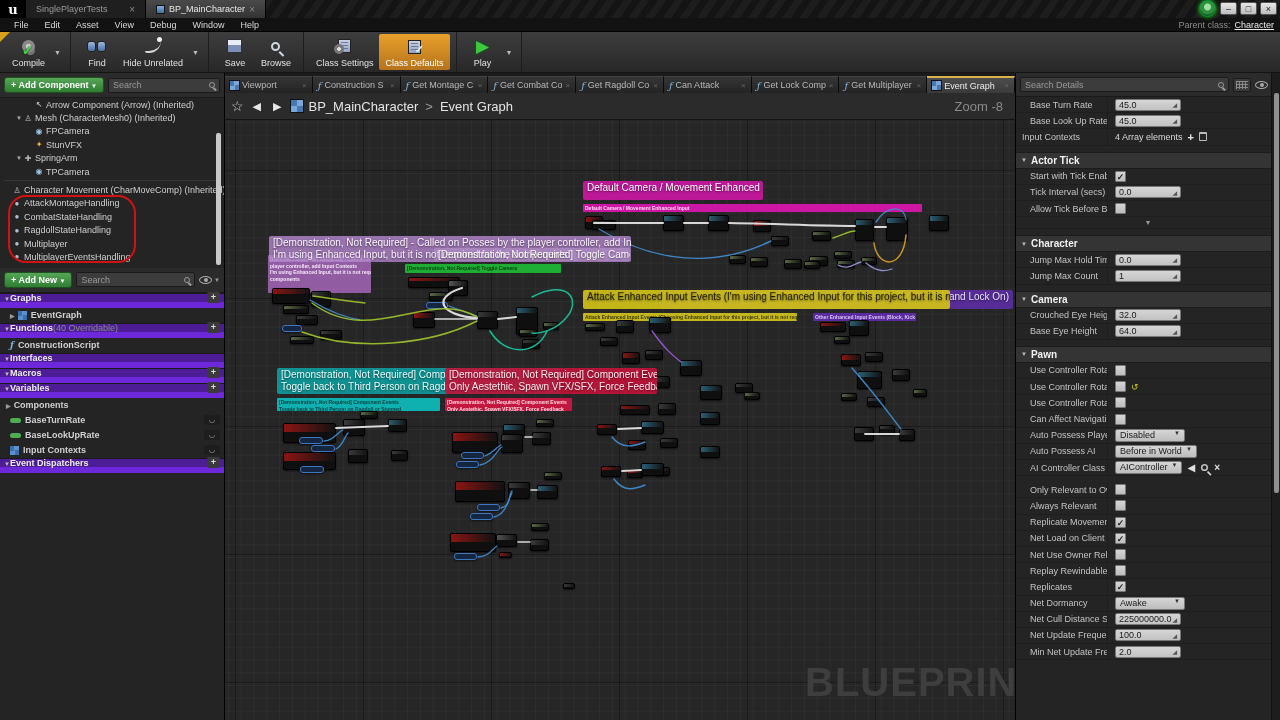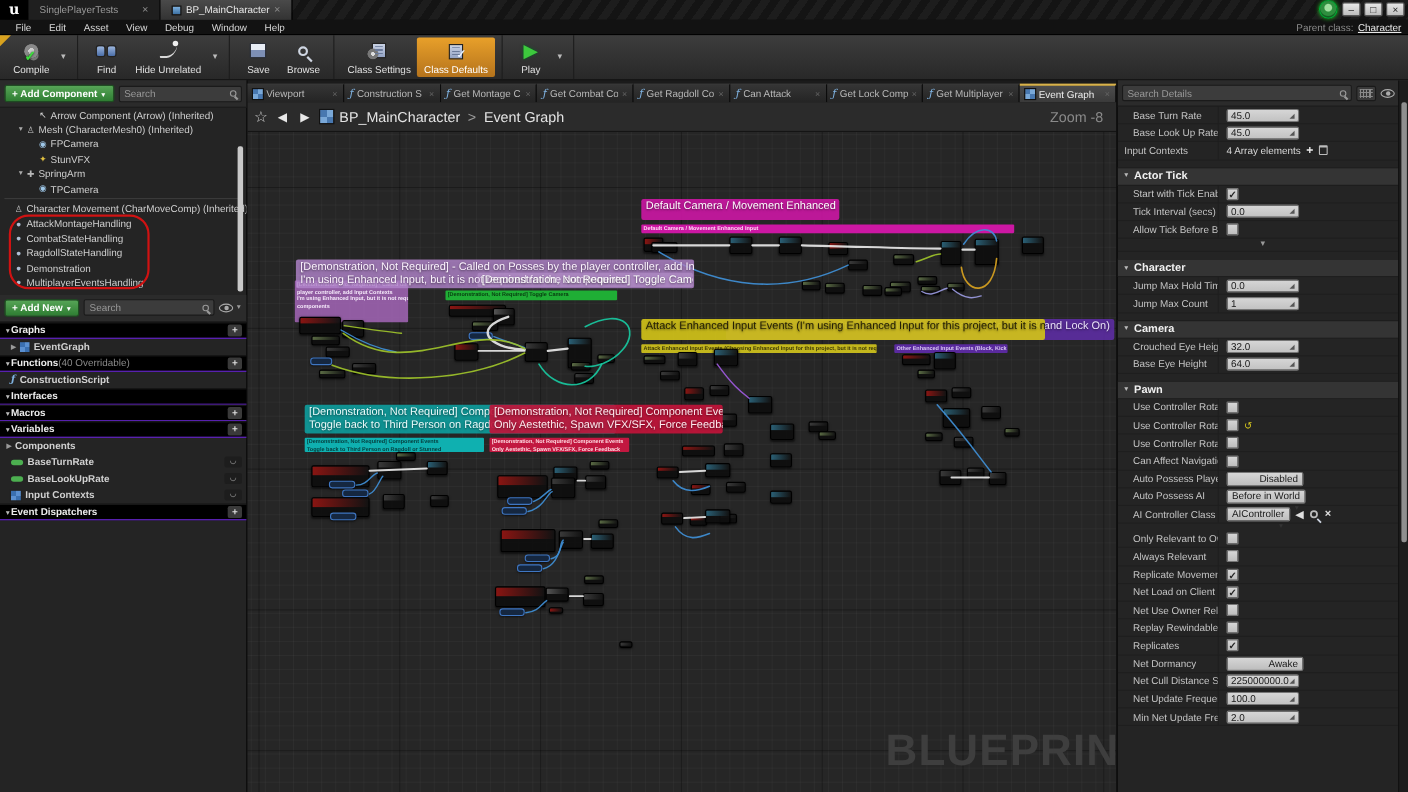--- a/index.html
+++ b/index.html
@@ -63,21 +63,21 @@
   .searchbox{flex:1;display:flex;align-items:center;background:#3c3c3c;border:1px solid #1a1a1a;border-radius:2px;padding:1px 4px;color:#999;height:15px;}
   .searchbox .ph{flex:1;font-size:9px;}
   .smag{width:6px;height:6px;border:1.5px solid #999;border-radius:50%;position:relative;flex:none;}
   .smag::after{content:"";position:absolute;left:4px;top:4px;width:4px;height:1.5px;background:#999;transform:rotate(45deg);transform-origin:0 0;}
   .tree{position:relative;}
   .trow{display:flex;align-items:center;height:13.4px;color:#cfcfcf;font-size:9px;white-space:nowrap;overflow:hidden;}
   .trow .exp{width:8px;text-align:center;color:#aaa;font-size:6px;flex:none;}
   .tico{flex:none;width:10px;text-align:center;margin-right:2px;font-size:8px;}
   .tsep{height:1px;background:#3a3a3a;margin:2px 4px;}
   .redring{position:absolute;border:2.5px solid #d01212;border-radius:18px;pointer-events:none;}
-  .mbhdr{display:flex;align-items:center;height:15px;background:#000000;border-top:1px solid #1a1a1a;border-bottom:1px solid #6d28d9;color:#ececec;font-weight:bold;padding:0 4px;}
+  .mbhdr{display:flex;align-items:center;height:15px;background:#4c1d95;border-top:1px solid #1a1a1a;border-bottom:6px solid #6d28d9;color:#ececec;font-weight:bold;padding:0 4px;}
   .mbhdr .plus{margin-left:auto;width:13px;height:11px;background:#3a3a3a;border-radius:2px;color:#ddd;text-align:center;line-height:11px;font-weight:bold;}
   .mbrow{display:flex;align-items:center;height:15px;padding-left:10px;color:#d0d0d0;font-weight:bold;}
   .dim{color:#8a8a8a;font-weight:normal;}
   .pill{width:11px;height:5px;border-radius:3px;background:#4caf50;margin-right:4px;flex:none;}
   .gridic{width:9px;height:9px;margin-right:4px;flex:none;background:conic-gradient(#5a8fd0 0 25%,#3a6fb0 0 50%,#5a8fd0 0 75%,#3a6fb0 0);outline:1px solid #222;}
   .eyebtn{margin-left:auto;margin-right:4px;width:16px;height:10px;background:#1d1d1d;border-radius:2px;color:#777;font-size:7px;line-height:10px;text-align:center;}
   .vscroll{position:absolute;background:#c9c9c9;border-radius:2px;width:5px;}
 
   
   .doctabs{position:absolute;left:0;top:3px;width:790px;height:17px;display:flex;background:#161616;}
@@ -124,21 +124,21 @@
   .dsec{margin-bottom:6px;}
   .dsechdr{display:flex;align-items:center;height:17px;background:#343434;border-top:1px solid #1c1c1c;border-bottom:1px solid #1c1c1c;color:#f0f0f0;font-weight:bold;font-size:10px;padding-left:5px;gap:4px;}
   .dsechdr .tri{font-size:6px;color:#bbb;}
   .drow{display:flex;align-items:center;height:16.2px;border-bottom:1px solid #1e1e1e;}
   .dlabel{width:92px;flex:none;padding-left:14px;color:#c4c4c4;font-size:9px;white-space:nowrap;overflow:hidden;border-right:1px solid #1e1e1e;align-self:stretch;display:flex;align-items:center;}
   .dctrl{flex:1;display:flex;align-items:center;gap:5px;padding-left:7px;}
   .numin{width:66px;height:12px;background:linear-gradient(#d6d6d6,#c2c2c2);border:1px solid #777;border-radius:2px;color:#1a1a1a;font-size:9px;display:flex;align-items:center;padding:0 3px;}
   .numin .rsz{margin-left:auto;color:#555;font-size:6px;}
   .chk{width:11px;height:11px;background:linear-gradient(#d6d6d6,#bdbdbd);border:1px solid #777;border-radius:1px;color:#222;font-size:9px;line-height:10px;text-align:center;font-weight:bold;}
   .chk.off{color:transparent;}
-  .dropdn{min-width:70px;height:13px;background:linear-gradient(#d6d6d6,#bdbdbd);border:1px solid #777;border-radius:2px;color:#1a1a1a;font-size:9px;display:flex;align-items:flex-end;padding:0 4px;gap:4px;flex-direction:column;}
+  .dropdn{min-width:70px;height:13px;background:linear-gradient(#d6d6d6,#bdbdbd);border:1px solid #777;border-radius:2px;color:#1a1a1a;font-size:9px;display:flex;align-items:flex-start;padding:0 4px;gap:4px;}
   .dropdn .dar{margin-left:auto;font-size:6px;color:#333;}
   .arrtxt{color:#d8d8d8;font-size:9px;}
   .wplus{color:#e8e8e8;font-weight:bold;font-size:11px;}
   .trashic{width:8px;height:9px;border:1px solid #bbb;border-top:2px solid #bbb;border-radius:1px;}
   .revert{color:#d8c81e;font-size:9px;}
   .rowmini{color:#e0e0e0;font-size:10px;}
   .morechv{height:12px;display:flex;align-items:center;justify-content:center;color:#999;font-size:7px;border-bottom:1px solid #1e1e1e;}
   .dtrack{position:absolute;right:0;top:0;width:9px;height:647px;background:#1d1d1d;border-left:1px solid #111;}
 </style>
 </head>
@@ -303,21 +303,21 @@
           <span>CombatStateHandling</span>
         </div>
         <div class="trow" style="padding-left: 4px;">
           <span class="exp"></span>
           <span class="tico" style="color: rgb(174, 191, 212);">●</span>
           <span>RagdollStateHandling</span>
         </div>
         <div class="trow" style="padding-left: 4px;">
           <span class="exp"></span>
           <span class="tico" style="color: rgb(174, 191, 212);">●</span>
-          <span>Demonstration</span>
+          <span>Multiplayer</span>
         </div>
         <div class="trow" style="padding-left: 4px;">
           <span class="exp"></span>
           <span class="tico" style="color: rgb(174, 191, 212);">●</span>
           <span>MultiplayerEventsHandling</span>
         </div>
       </div>
     <div class="redring" style="left:8px;top:122px;width:128px;height:68px;"></div>
     <div class="vscroll" style="right:3px;top:60px;height:132px;"></div>
 

